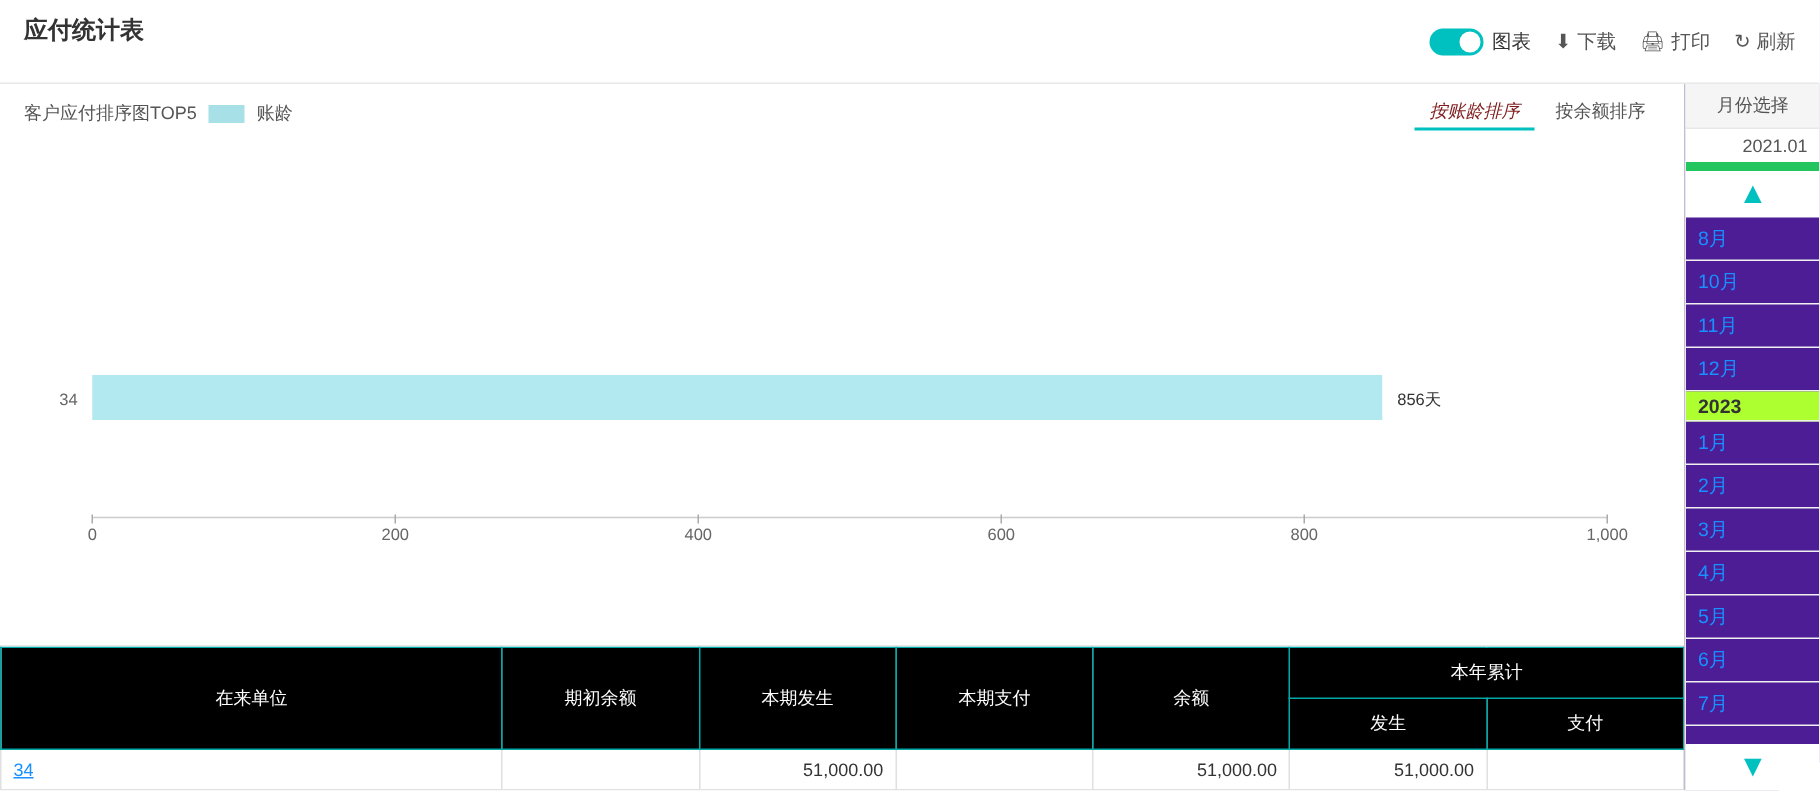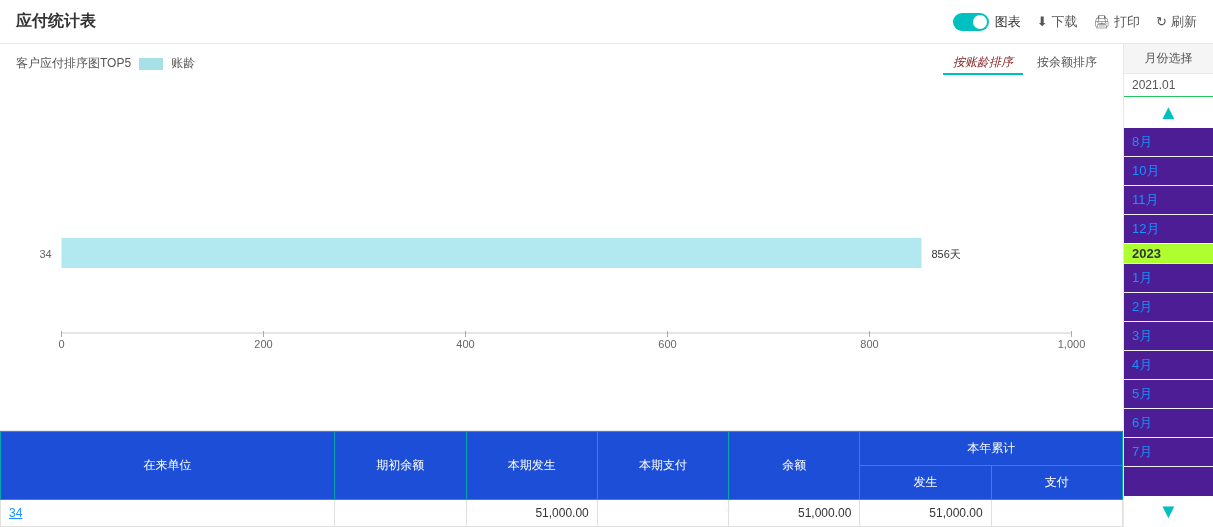--- a/index.html
+++ b/index.html
@@ -1,21 +1,21 @@
 <!DOCTYPE html>
 <html><head>
   <meta charset="utf-8">
   <style>
     * { box-sizing: border-box; margin: 0; padding: 0; }
     body { font-family: 'Microsoft YaHei', Arial, sans-serif; font-size: 13px; background: #f0f2f5; color: #333; }
 
     .app-container { width: 1213px; height: 527px; background: #fff; display: flex; flex-direction: column; overflow: hidden; }
 
     
-    .header { display: flex; align-items: center; justify-content: space-between; padding: 10px 16px; background: #fff; border-bottom: 1px solid #e8e8e8; height: 44px; }
+    .header { display: flex; justify-content: space-between; padding: 10px 16px; background: #fff; border-bottom: 1px solid #e8e8e8; height: 56px; }
     .header-title { font-size: 16px; font-weight: bold; color: #333; }
     .header-actions { display: flex; align-items: center; gap: 16px; }
     .toggle-group { display: flex; align-items: center; gap: 6px; }
     .toggle-switch { width: 36px; height: 18px; background: #00c0c0; border-radius: 9px; position: relative; cursor: pointer; }
     .toggle-switch::after { content: ''; position: absolute; width: 14px; height: 14px; background: #fff; border-radius: 50%; top: 2px; right: 2px; }
     .header-btn { display: flex; align-items: center; gap: 4px; cursor: pointer; color: #555; font-size: 13px; }
 
     
     .main-content { display: flex; flex: 1; overflow: hidden; }
 
@@ -31,36 +31,36 @@
     .sort-btn.active { color: #7f1d1d; border-bottom: 2px solid #00c0c0; font-style: italic; }
 
     
     .chart-wrapper { padding: 0 16px; flex: 1; position: relative; }
     .chart-svg-area { width: 100%; height: 280px; position: relative; }
 
     
     .table-section { border-top: 1px solid #e8e8e8; }
     .table-wrapper { overflow-x: auto; }
     table { width: 100%; border-collapse: collapse; font-size: 12px; }
-    .table-header-row th { background: #1d4ed8; color: #fff; text-align: center; padding: 8px 6px; border: 1px solid #00a8a8; font-weight: normal; }
+    .table-header-row th { background: #000000; color: #fff; text-align: center; padding: 8px 6px; border: 1px solid #00a8a8; font-weight: normal; }
     .table-header-row th.left-col { width: 280px; }
     .table-header-row th.num-col { width: 110px; }
     .table-data-row td { padding: 6px 8px; border: 1px solid #e0e0e0; text-align: right; font-size: 12px; }
     .table-data-row td.name-col { text-align: left; color: #1890ff; text-decoration: underline; cursor: pointer; padding-left: 8px; }
     .table-data-row td.empty-col { background: #fff; }
     .nianji-header { background: #00c0c0; color: #fff; }
 
     
     .sidebar { width: 90px; background: #4c1d95; border-left: 1px solid #e8e8e8; display: flex; flex-direction: column; overflow: hidden; }
     .sidebar-header { background: #f5f5f5; padding: 6px 8px; font-size: 12px; color: #555; border-bottom: 1px solid #e8e8e8; text-align: center; }
     .sidebar-nav-btn { display: flex; align-items: center; justify-content: center; padding: 4px; cursor: pointer; color: #00c0c0; font-size: 18px; background: #fff; border: none; width: 100%; }
     .sidebar-month-list { flex: 1; overflow-y: auto; }
     .sidebar-month-item { padding: 5px 8px; text-align: left; font-size: 13px; cursor: pointer; color: #1890ff; border-bottom: 1px solid #f0f0f0; }
     .sidebar-month-item.year-marker { background: #adff2f; color: #333; font-weight: bold; padding: 2px 8px; }
-    .sidebar-year-display { background: #fff; border-bottom: 1px solid #22c55e; padding: 4px 8px; font-size: 12px; color: #555; text-align: left; }
+    .sidebar-year-display { background: #fff; border-bottom: 6px solid #22c55e; padding: 4px 8px; font-size: 12px; color: #555; text-align: right; }
   </style>
 </head>
 <body>
 
 <div class="app-container">
 
   <div class="header">
     <div class="header-title">应付统计表</div>
     <div class="header-actions">
       <div class="toggle-group">

